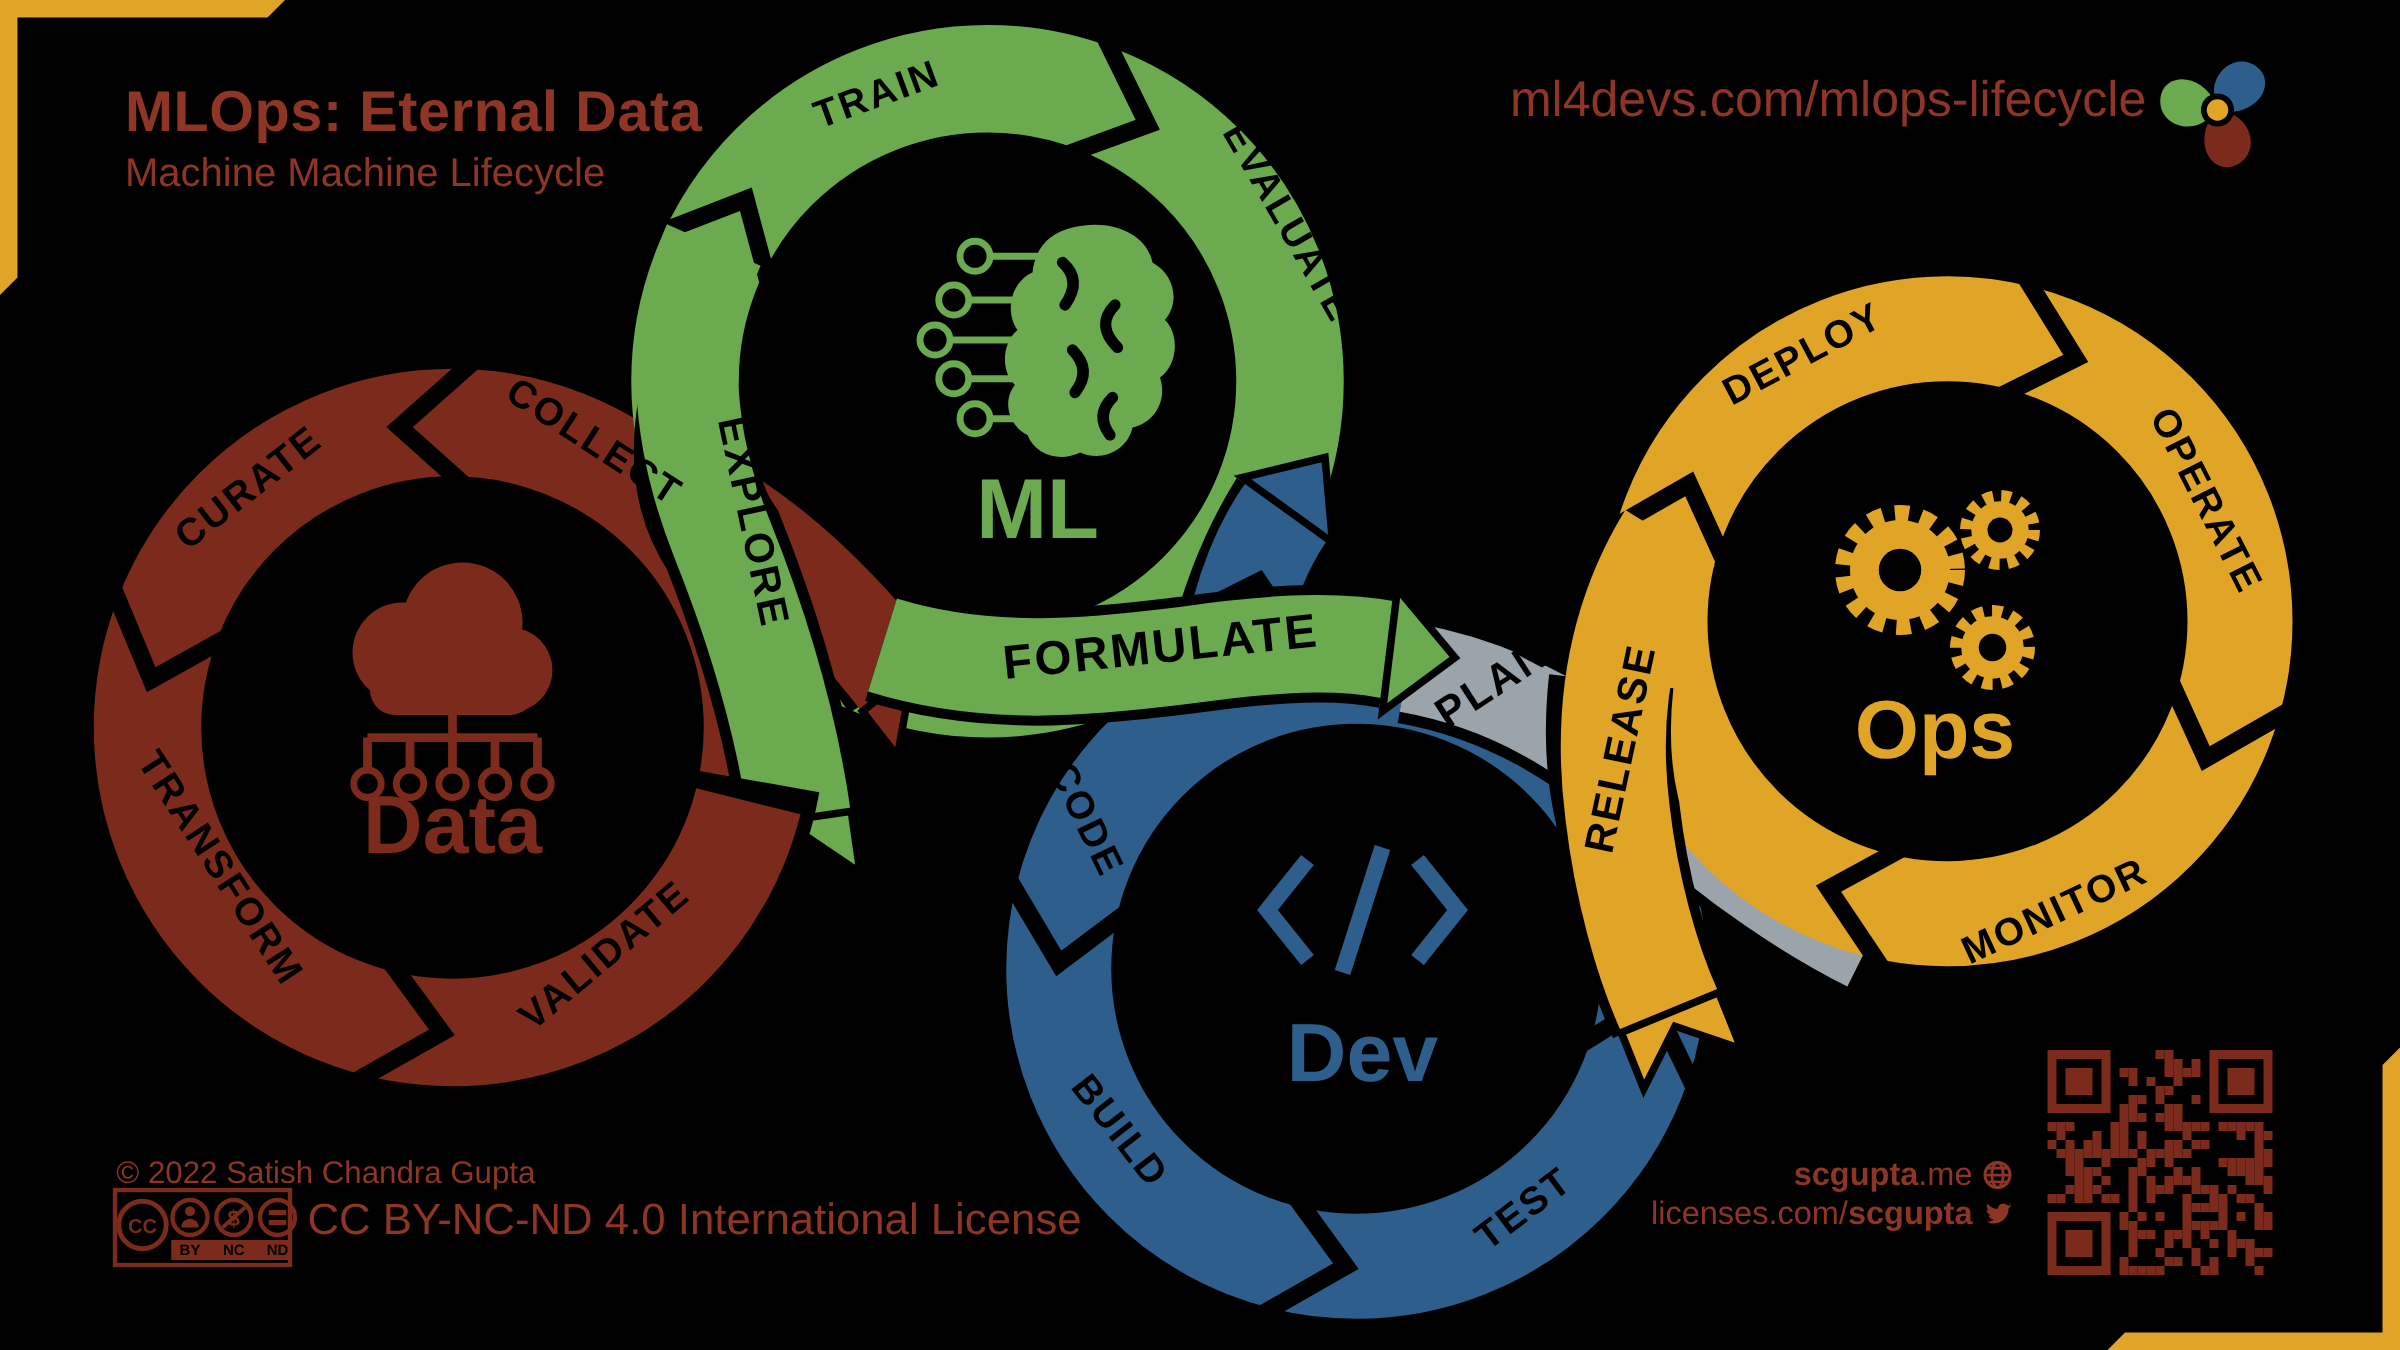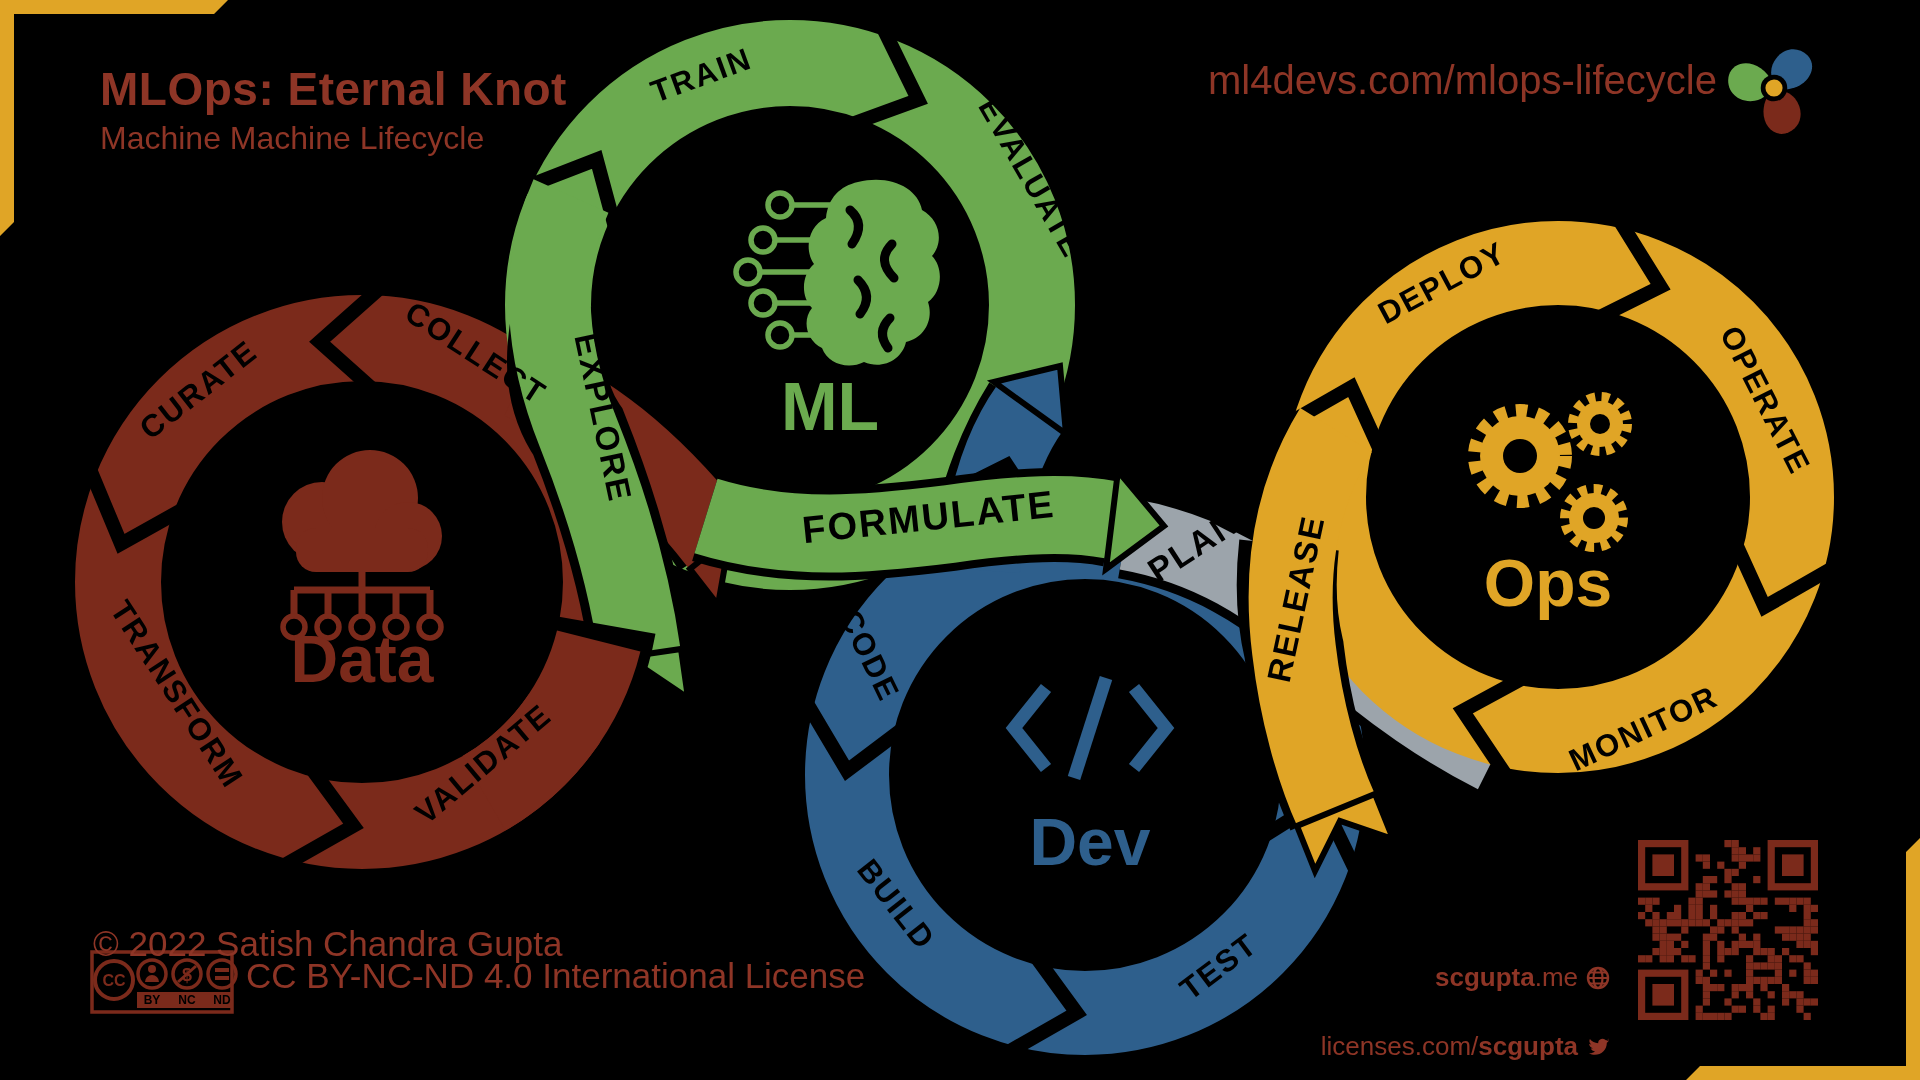--- a/index.html
+++ b/index.html
@@ -2,25 +2,25 @@
 <html><head>
 <meta charset="utf-8">
 <style>
   html,body{margin:0;padding:0;background:#000;}
   .stage{position:relative;width:1920px;height:1080px;background:#000;overflow:hidden;
          font-family:"Liberation Sans",sans-serif;}
   .stage svg{position:absolute;left:0;top:0;}
   .hdr-title{position:absolute;left:100px;top:62px;font-size:46px;font-weight:bold;color:#8E3526;letter-spacing:0.5px;}
   .hdr-sub{position:absolute;left:100px;top:120px;font-size:32px;color:#8E3526;}
   .hdr-url{position:absolute;right:203px;top:58px;font-size:40px;color:#8E3526;}
-  .ft-left{position:absolute;left:93px;top:924px;font-size:35px;color:#8E3526;}
+  .ft-left{position:absolute;left:93px;top:924px;font-size:25px;color:#8E3526;}
   .ft-line2{position:absolute;left:246px;top:956px;font-size:35px;color:#8E3526;}
   .ft-line3{position:absolute;left:246px;top:988px;font-size:27px;color:#8E3526;}
   .ft-right{position:absolute;right:310px;top:924px;text-align:right;font-size:26px;color:#8E3526;line-height:31px;}
-  .ft-right .row{display:flex;justify-content:flex-end;align-items:center;gap:8px;margin-top:38px;}
+  .ft-right .row{display:flex;justify-content:flex-end;align-items:center;gap:8px;}
   .ft-right .b{font-weight:bold;}
   .ft-right svg{position:static;flex:0 0 auto;}
 </style>
 </head>
 <body>
 
 <div class="stage">
 
 <svg width="1920" height="1080" viewBox="0 0 1920 1080">
 
@@ -446,21 +446,21 @@
     </g>
     <rect x="47" y="44" width="95" height="16" fill="#7B2A1B"></rect>
     <g font-size="12" font-weight="bold" fill="#000" text-anchor="middle">
       <text x="62" y="56">BY</text>
       <text x="97" y="56">NC</text>
       <text x="132" y="56">ND</text>
     </g>
   </g>
 </svg>
 
-  <div class="hdr-title">MLOps: Eternal Knot</div>
+  <div class="hdr-title">MLOps: Eternal Data</div>
   <div class="hdr-sub">Machine Machine Lifecycle</div>
   <div class="hdr-url">ml4devs.com/mlops-lifecycle</div>
 
   <div class="ft-left">© 2022 Satish Chandra Gupta</div>
   <div class="ft-line2">CC BY-NC-ND 4.0 International License</div>
 
   <div class="ft-right">
     <div class="row">
       <span><span class="b">scgupta</span><span>.me</span></span>
       <svg width="24" height="24" viewBox="0 0 24 24">

